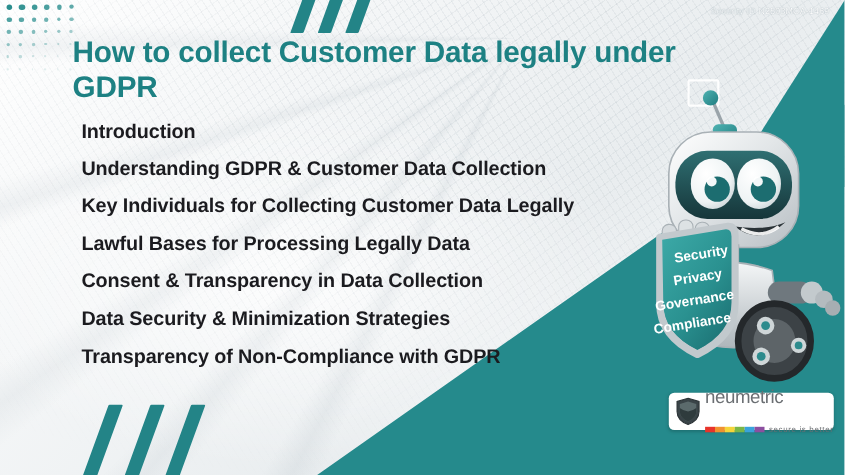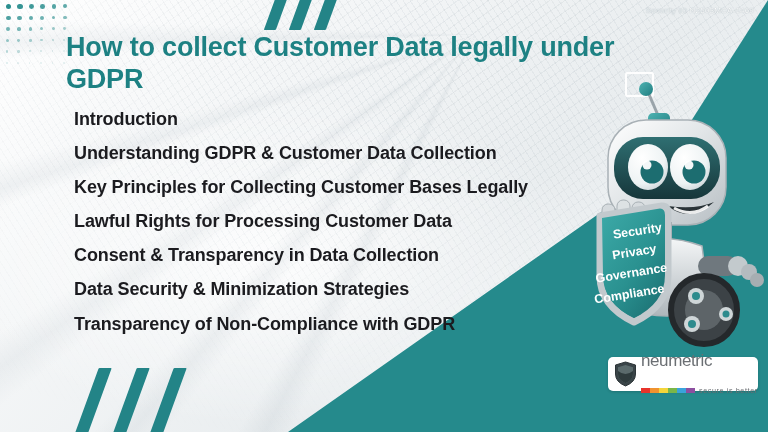--- a/index.html
+++ b/index.html
@@ -210,22 +210,22 @@
     <b>N2503MCA-1469</b>
   </div>
 
   <h1 class="headline">How to collect Customer Data legally under GDPR</h1>
 
   <div class="outline-sq"></div>
 
   <div class="toc" id="toc">
       <div class="item">Introduction</div>
       <div class="item">Understanding GDPR &amp; Customer Data Collection</div>
-      <div class="item">Key Principles for Collecting Customer Bases Legally</div>
-      <div class="item">Lawful Rights for Processing Customer Data</div>
+      <div class="item">Key Individuals for Collecting Customer Data Legally</div>
+      <div class="item">Lawful Bases for Processing Legally Data</div>
       <div class="item">Consent &amp; Transparency in Data Collection</div>
       <div class="item">Data Security &amp; Minimization Strategies</div>
       <div class="item">Transparency of Non-Compliance with GDPR</div>
     </div>
 
   <div class="robot">
     <svg viewBox="0 0 182 270" width="182" height="270" aria-hidden="true">
       <defs>
         <linearGradient id="gMetal" x1="0" y1="0" x2="1" y2="1">
           <stop offset="0%" stop-color="#ffffff"></stop>

